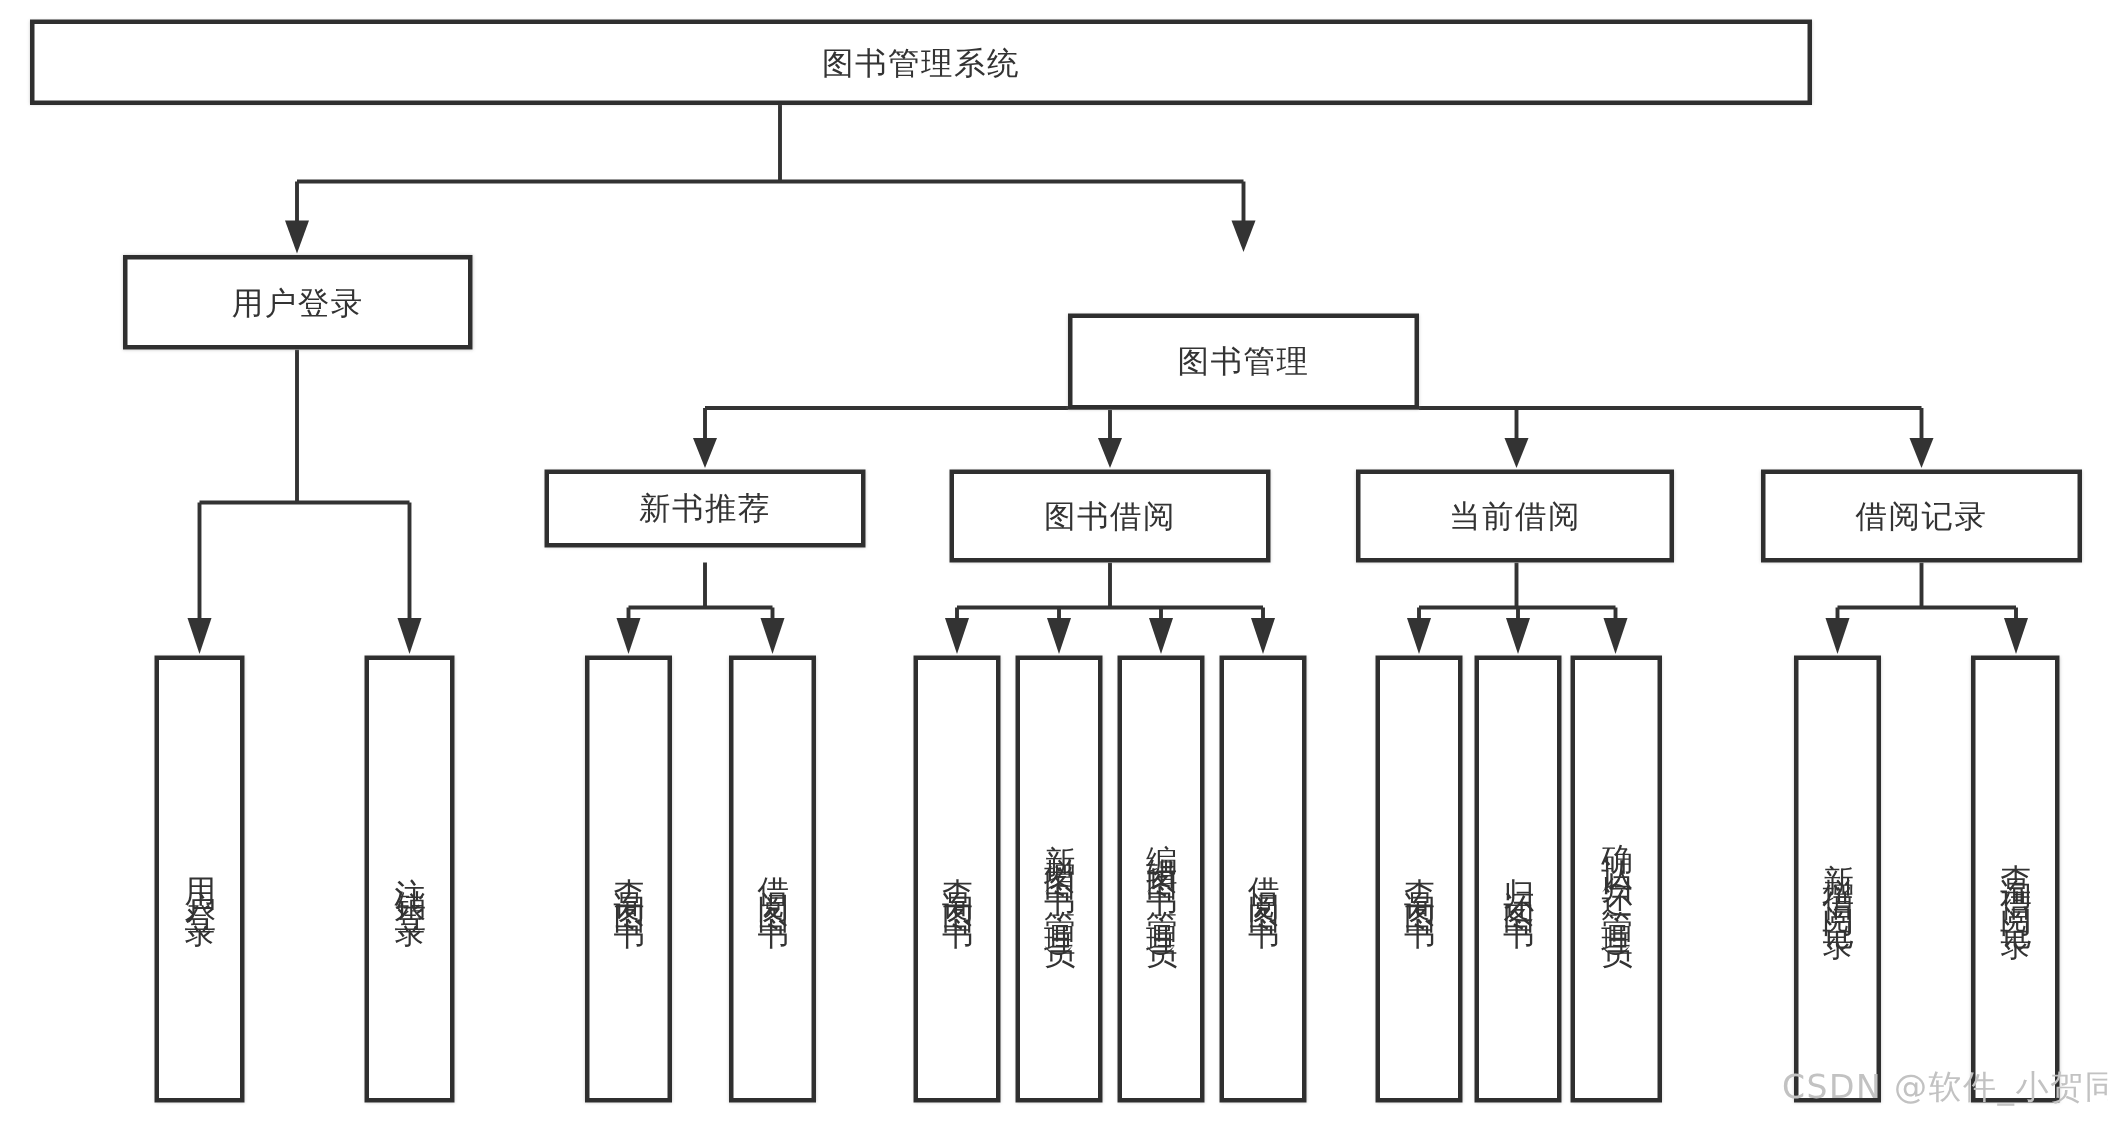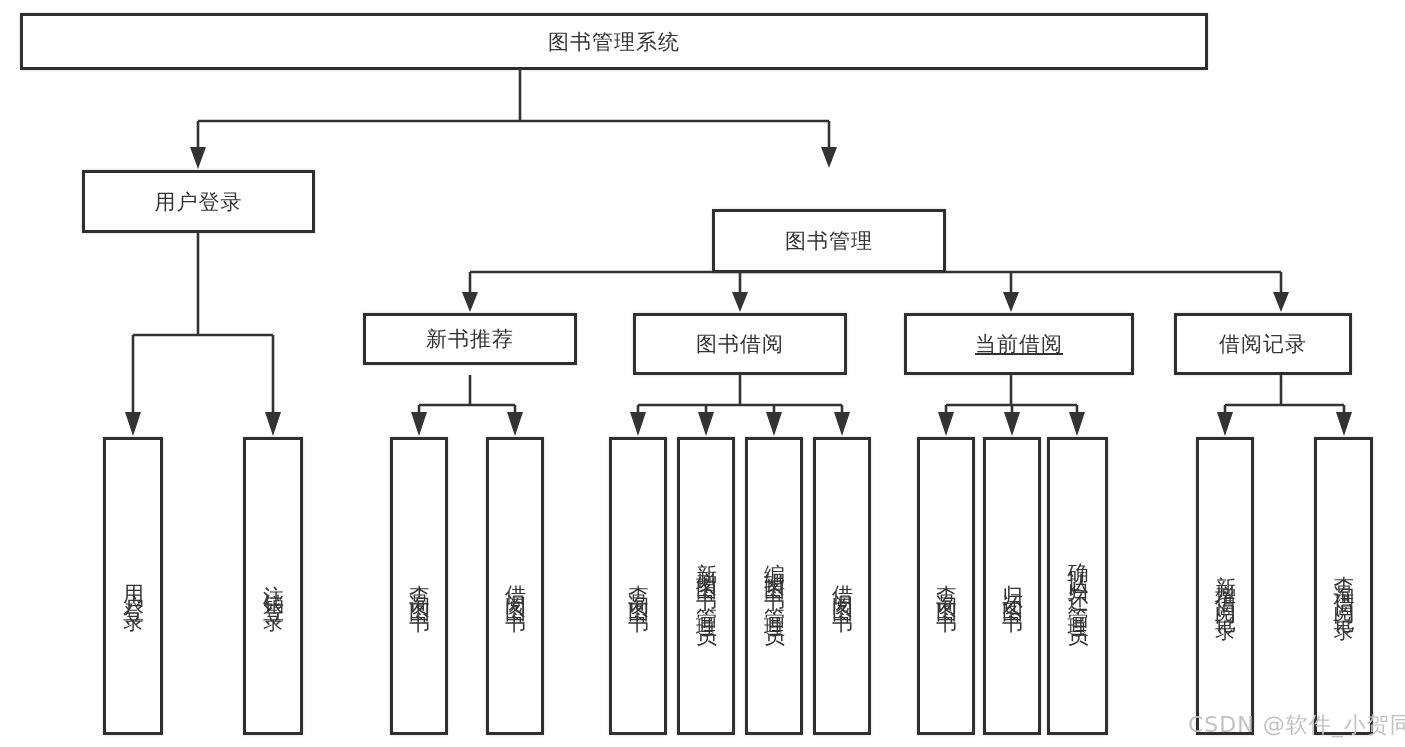--- a/index.html
+++ b/index.html
@@ -126,22 +126,22 @@
     <polygon class="ah" points="1336,412 1352,412 1344,436"></polygon>
   </svg>
 
   <div class="node" style="left:20px; top:13px; width:1188px; height:57px;">图书管理系统</div>
 
   <div class="node" style="left:82px; top:170px; width:233px; height:63px;">用户登录</div>
   <div class="node" style="left:712px; top:169px; width:234px; height:64px;margin-top:40px;">图书管理</div>
 
   <div class="node" style="left:363px; top:313px; width:214px; height:52px;">新书推荐</div>
   <div class="node" style="left:633px; top:313px; width:214px; height:62px;text-align:center;">图书借阅</div>
-  <div class="node" style="left:904px; top:313px; width:230px; height:62px;text-decoration:underline;">当前借阅</div>
-  <div class="node" style="left:1174px; top:313px; width:178px; height:62px;">借阅记录</div>
+  <div class="node" style="left:904px; top:313px; width:212px; height:62px;">当前借阅</div>
+  <div class="node" style="left:1174px; top:313px; width:214px; height:62px;">借阅记录</div>
 
   <div class="node v-node" style="left:103px; top:437px; width:60px; height:298px;">用户登录</div>
   <div class="node v-node" style="left:243px; top:437px; width:60px; height:298px;">注销登录</div>
 
   <div class="node v-node" style="left:390px; top:437px; width:58px; height:298px;">查询图书</div>
   <div class="node v-node" style="left:486px; top:437px; width:58px; height:298px;">借阅图书</div>
 
   <div class="node v-node" style="left:609px; top:437px; width:58px; height:298px;">查询图书</div>
   <div class="node v-node" style="left:677px; top:437px; width:58px; height:298px;">新增图书（管理员）</div>
   <div class="node v-node" style="left:745px; top:437px; width:58px; height:298px;">编辑图书（管理员）</div>

